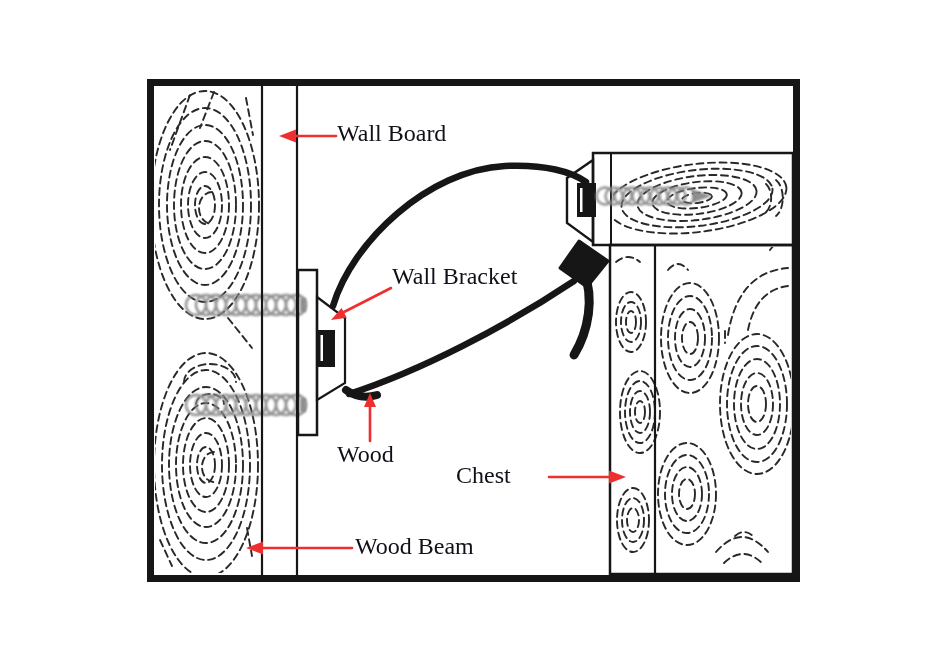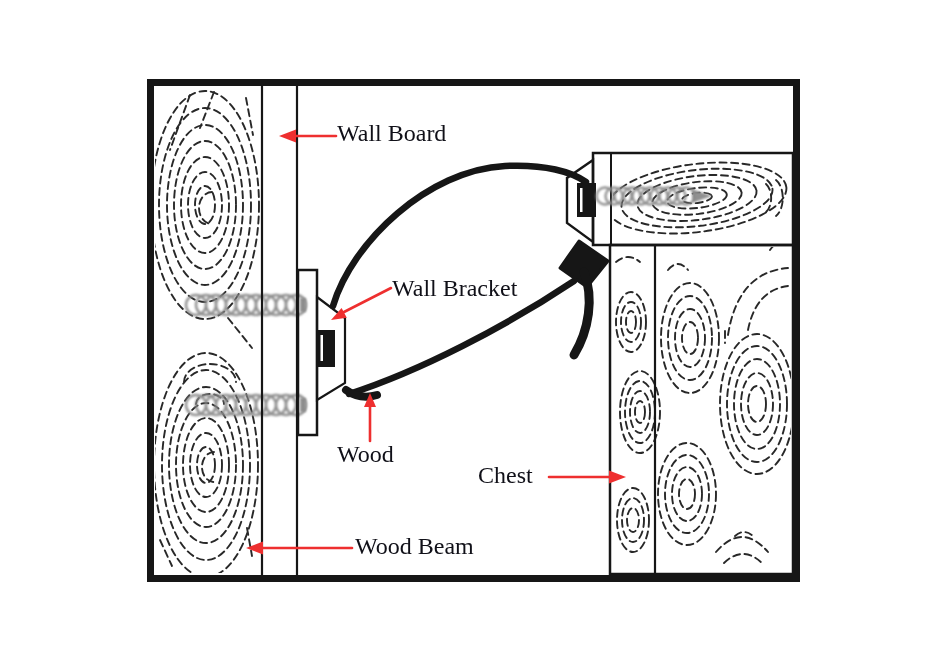--- a/index.html
+++ b/index.html
@@ -219,19 +219,19 @@
       </g>
       <g>
         <line x1="352" y1="548" x2="262" y2="548" class="arrowln"></line>
         <polygon points="246,548 263,541.5 263,554.5" class="arrowhd"></polygon>
       </g>
     </g>
   </svg>
 
   <div>
     <span class="lbl" style="left:337px;top:121px;">Wall Board</span>
-    <span class="lbl" style="left:392px;top:276px;">Wall Bracket</span>
+    <span class="lbl" style="left:392px;top:264px;">Wall Bracket</span>
     <span class="lbl" style="left:337px;top:442px;">Wood</span>
-    <span class="lbl" style="left:478px;top:463px;">Chest</span>
+    <span class="lbl" style="left:456px;top:463px;">Chest</span>
     <span class="lbl" style="left:355px;top:534px;text-align:center;">Wood Beam</span>
   </div>
 
 </div>
 
 </body></html>

